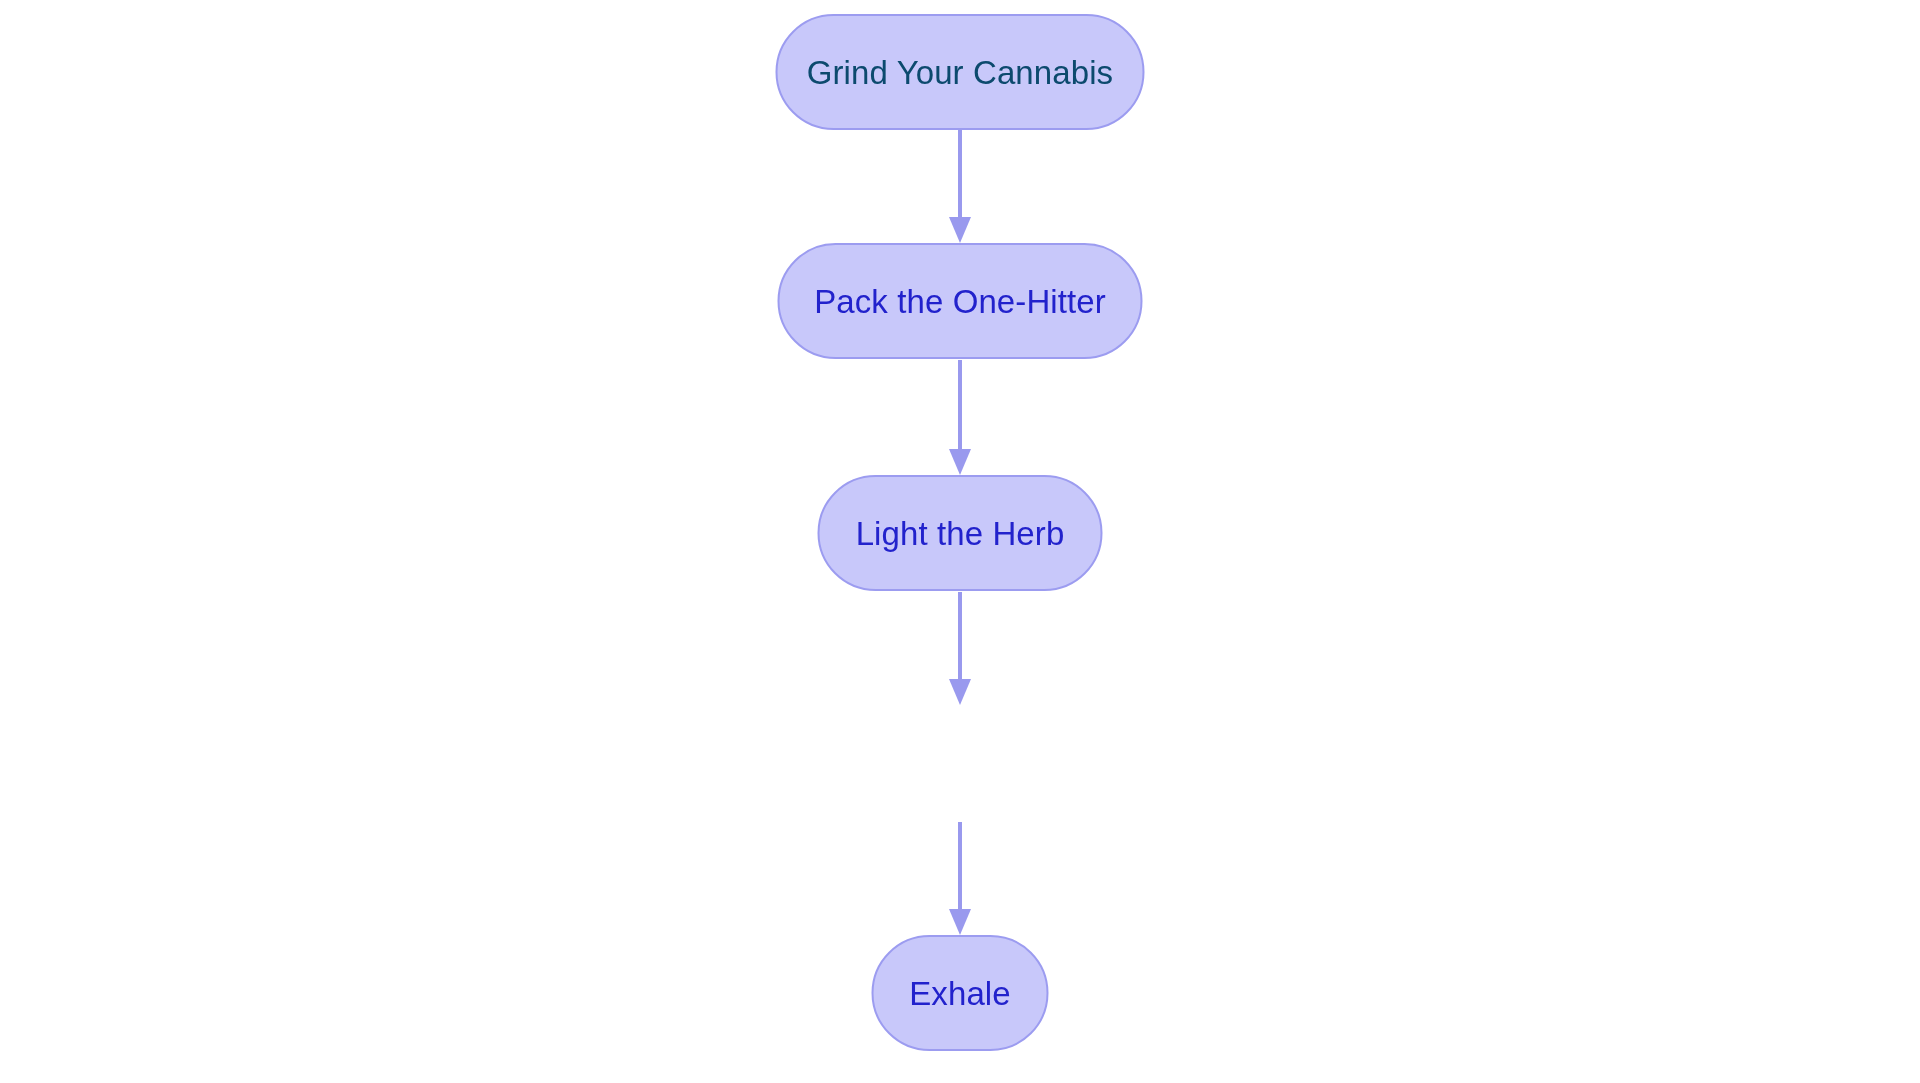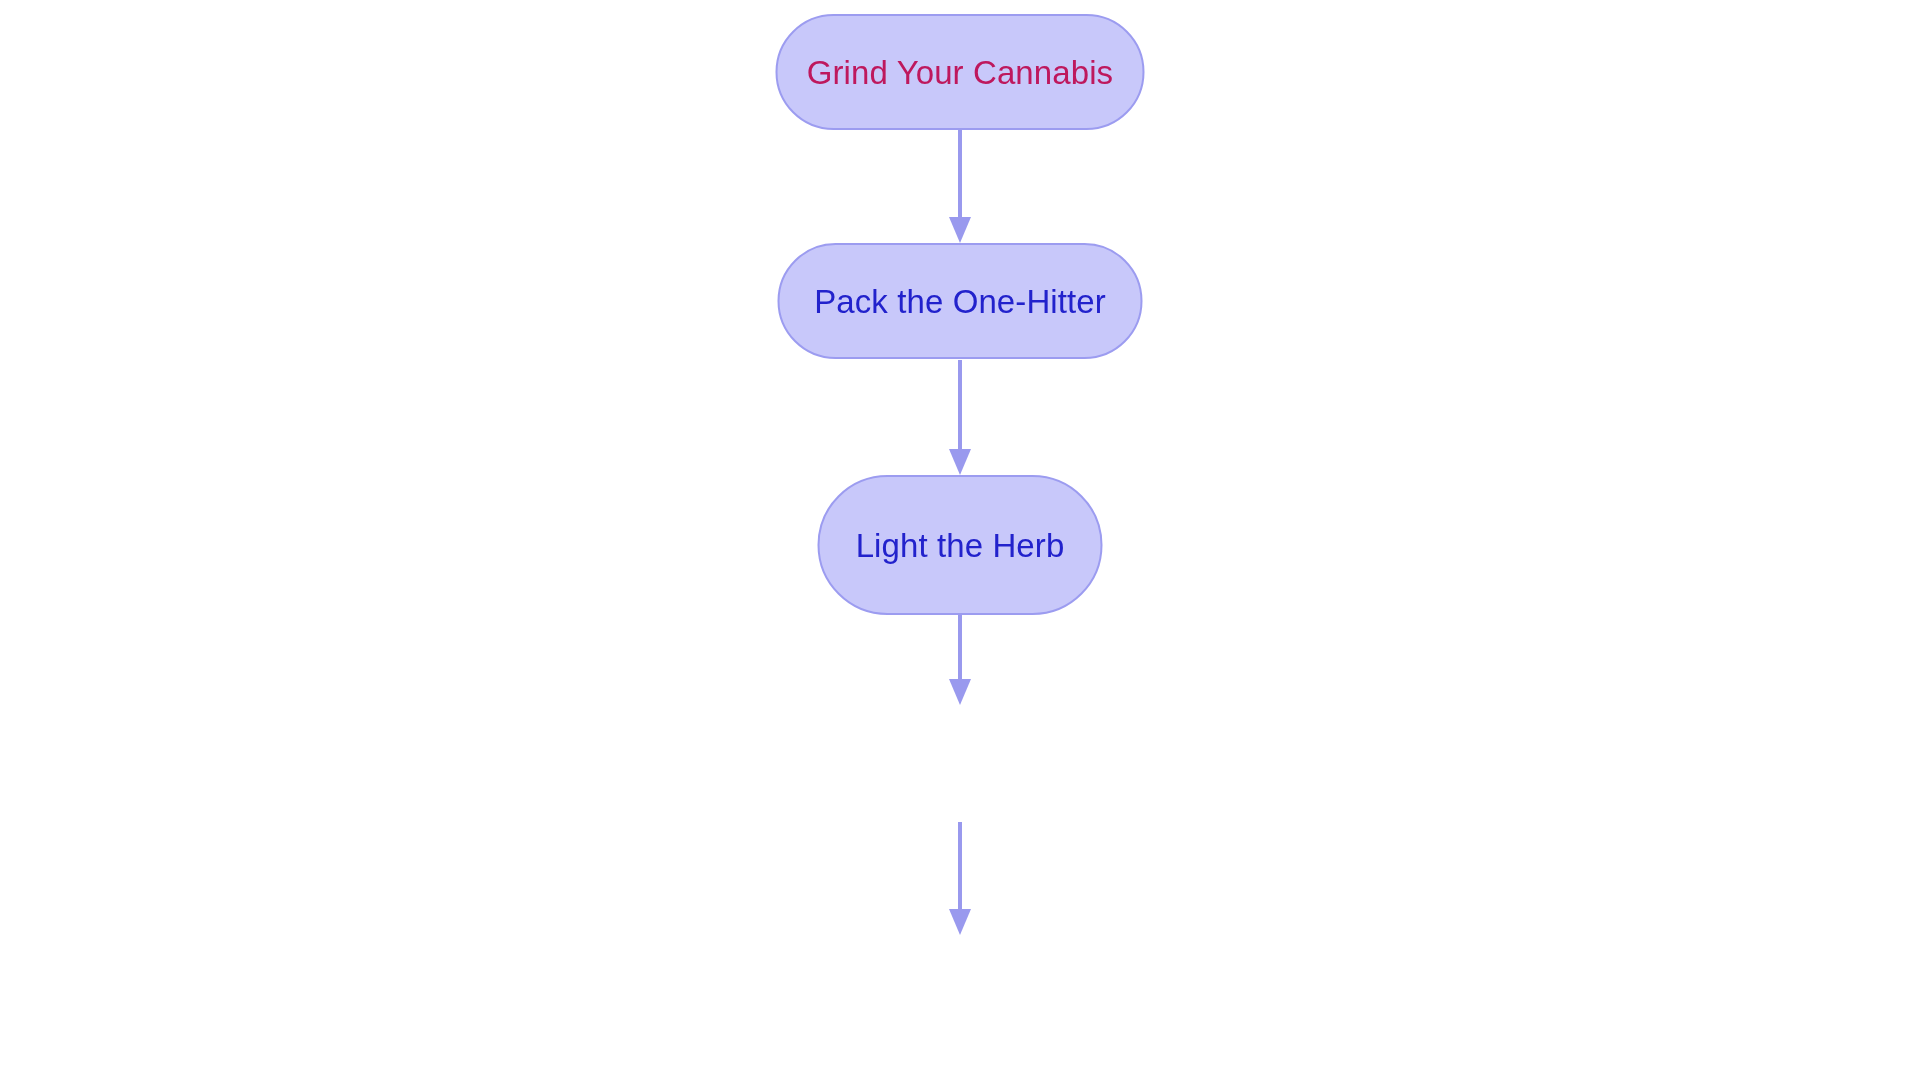--- a/index.html
+++ b/index.html
@@ -62,26 +62,29 @@
         <line x1="960" y1="360" x2="960" y2="450" stroke="#9999ee" stroke-width="4"></line>
         <polygon points="949,449 971,449 960,475" fill="#9999ee"></polygon>
         <line x1="960" y1="592" x2="960" y2="680" stroke="#9999ee" stroke-width="4"></line>
         <polygon points="949,679 971,679 960,705" fill="#9999ee"></polygon>
         <line x1="960" y1="822" x2="960" y2="910" stroke="#9999ee" stroke-width="4"></line>
         <polygon points="949,909 971,909 960,935" fill="#9999ee"></polygon>
       </g>
   </svg>
 
   <div class="flow-node" style="left: 960px; top: 14px; width: 369px; height: 116px; background: rgb(200, 200, 250); border-color: rgb(156, 156, 240);">
-    <span class="flow-node-label" style="color: #be185d;">Grind Your Cannabis</span>
+    <span class="flow-node-label" style="color: #0c4a6e;">Grind Your Cannabis</span>
   </div>
 
   <div class="flow-node" style="left: 960px; top: 243px; width: 365px; height: 116px; background: rgb(200, 200, 250); border-color: rgb(156, 156, 240);">
     <span class="flow-node-label" style="color: rgb(34, 34, 204);">Pack the One-Hitter</span>
   </div>
 
-  <div class="flow-node" style="left: 960px; top: 475px; width: 285px; height: 140px; background: rgb(200, 200, 250); border-color: rgb(156, 156, 240);">
+  <div class="flow-node" style="left: 960px; top: 475px; width: 285px; height: 116px; background: rgb(200, 200, 250); border-color: rgb(156, 156, 240);">
     <span class="flow-node-label" style="color: rgb(34, 34, 204);">Light the Herb</span>
   </div>
 
 
+  <div class="flow-node" style="left: 960px; top: 935px; width: 177px; height: 116px; background: rgb(200, 200, 250); border-color: rgb(156, 156, 240);">
+    <span class="flow-node-label" style="color: rgb(34, 34, 204);">Exhale</span>
+  </div>
 
 </div>
 
 </body></html>

